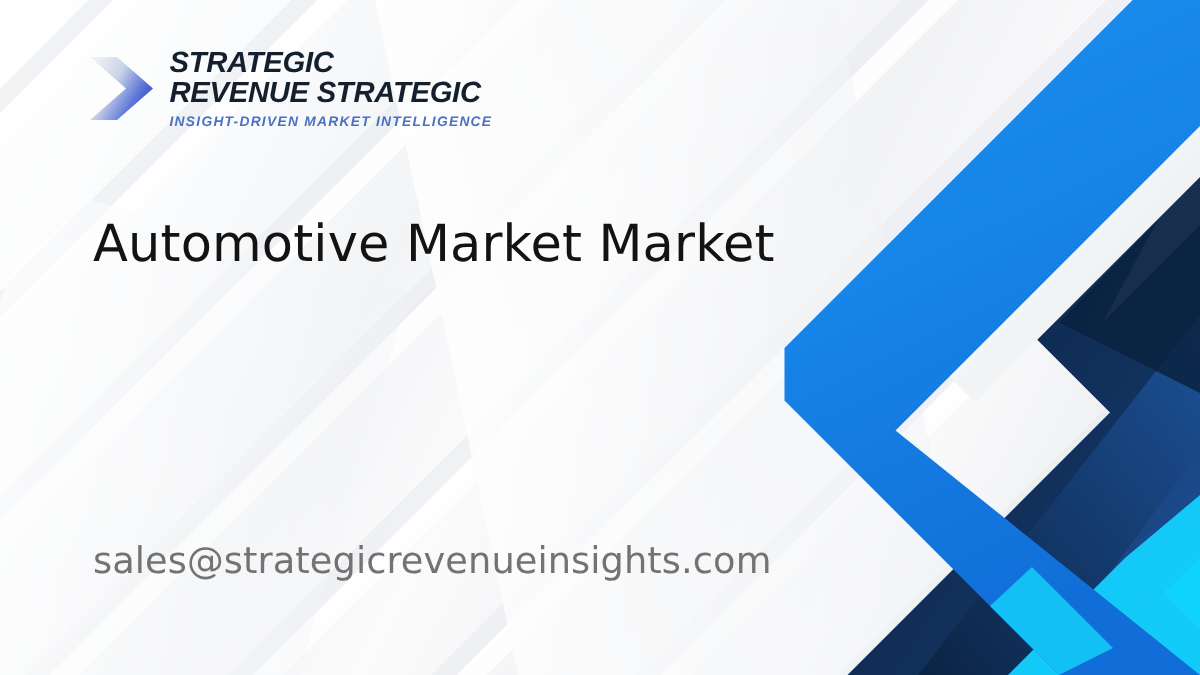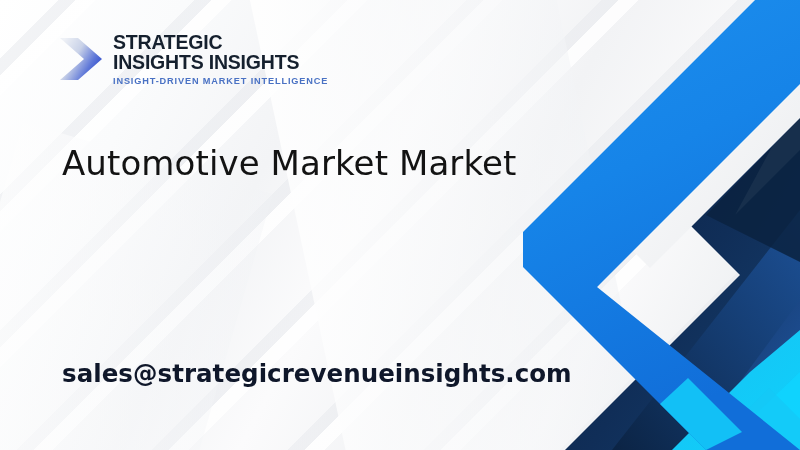--- a/index.html
+++ b/index.html
@@ -78,20 +78,21 @@
   }
 
   
   .logo {
     position: absolute;
     left: 58px;
     top: 31px;
     display: flex;
     align-items: center;
     gap: 9px;
+    font-style: italic;
   }
   .logo-mark {
     width: 46px;
     height: 50px;
     flex: 0 0 auto;
   }
   .logo-text {
     display: block;
     padding-top: 1px;
   }
@@ -125,24 +126,24 @@
     line-height: 44px;
     color: #131313;
     letter-spacing: 0.1px;
     max-width: 520px;
   }
   .email {
     position: absolute;
     left: 62px;
     top: 358px;
     font-family: "DejaVu Sans", sans-serif;
-    font-weight: 700;
+    font-weight: 400;
     font-size: 24.5px;
     line-height: 32px;
-    color: #0f172a;
+    color: #737373;
     letter-spacing: 0.05px;
     white-space: nowrap;
   }
 </style>
 </head>
 <body>
 
 <div id="slide">
 
   <div class="bg-base"></div>
@@ -230,21 +231,21 @@
             <stop offset="38%" stop-color="#c9d2e8"></stop>
             <stop offset="72%" stop-color="#5f78d8"></stop>
             <stop offset="100%" stop-color="#2340c8"></stop>
           </linearGradient>
         </defs>
         <path d="M 2 4 L 20 4 L 44 25 L 20 46 L 2 46 L 26 25 Z" fill="url(#gLogo)"></path>
       </svg>
     </div>
     <div class="logo-text">
       <div class="logo-line">STRATEGIC</div>
-      <div class="logo-line">INSIGHTS INSIGHTS</div>
+      <div class="logo-line">REVENUE STRATEGIC</div>
       <div class="logo-tagline">INSIGHT-DRIVEN MARKET INTELLIGENCE</div>
     </div>
   </div>
 
   <div class="title">Automotive Market Market</div>
 
   <div class="email">sales@strategicrevenueinsights.com</div>
 
 </div>
 

